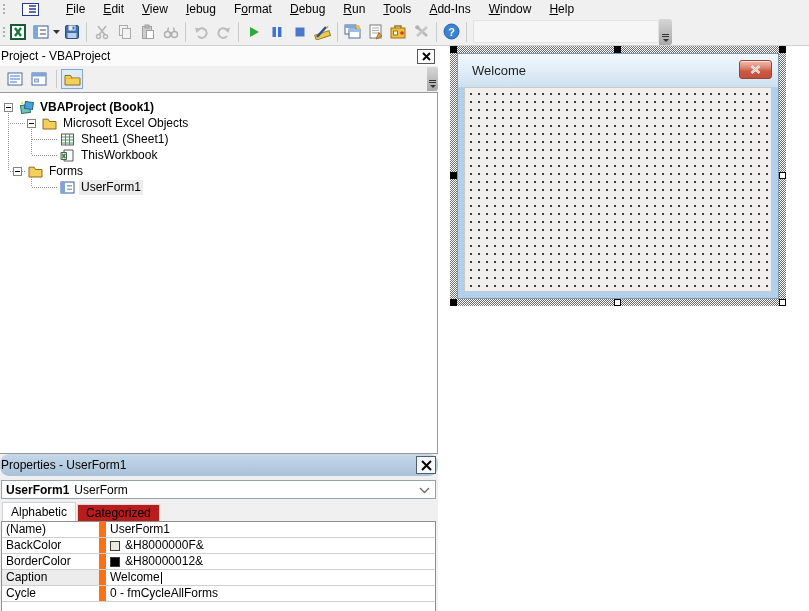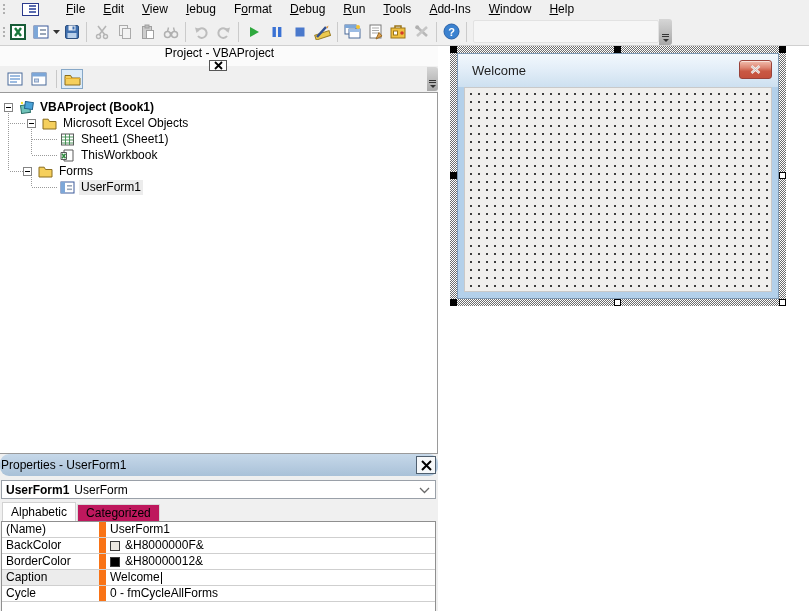--- a/index.html
+++ b/index.html
@@ -29,21 +29,21 @@
     border:1px solid #e2e2e2; border-radius:2px; }
   .overflow-pill { width:13px; height:26px; background:linear-gradient(#d6d6d6,#a8a8a8);
     border-radius:0 3px 3px 0; display:flex; flex-direction:column; align-items:center;
     justify-content:flex-end; padding-bottom:3px; }
   .overflow-pill .eq { width:7px; height:1px; background:#333; margin-bottom:1px; }
   .overflow-pill .tri { width:0; height:0; border-left:3px solid transparent;
     border-right:3px solid transparent; border-top:3px solid #333; margin-top:1px; }
 
   
   .project-panel { position:absolute; left:0; top:46px; width:438px; height:408px; background:#f0f0f0; }
-  .panel-header { height:20px; display:flex; align-items:center; padding-left:1px; background:#fbfbfb;flex-direction:column; }
+  .panel-header { height:20px; display:flex; align-items:center; padding-left:1px; background:#fbfbfb; }
   .panel-title { flex:1; }
   .close-btn { width:18px; height:15px; margin-right:3px; background:#fdfdfd;
     border:1px solid #565656; display:flex; align-items:center; justify-content:center; }
   .proj-toolbar { height:26px; display:flex; align-items:center; padding-left:4px; position:relative; }
   .ptb-btn { width:22px; height:20px; display:flex; align-items:center; justify-content:center; margin-right:2px; }
   .ptb-btn.toggled { background:#dcebf8; border:1px solid #86a7c7; }
   .ptb-sep { width:1px; height:18px; background:#c8c8c8; margin:0 4px; }
   .proj-overflow { position:absolute; right:0; top:1px; }
   .tree-area { position:absolute; left:0; top:46px; width:438px; height:362px;
     background:#fff; border:1px solid #9a9a9a; border-left:none; overflow:hidden; }
@@ -64,21 +64,21 @@
   .props-header { height:22px; background:linear-gradient(#c6d8e9,#a9c1d8); display:flex; align-items:center; padding-left:1px;border-radius:9px; }
   .props-close { width:20px; height:18px; margin-right:2px; background:#f6f8fa;
     border:1px solid #4f5f6f; display:flex; align-items:center; justify-content:center; }
   .obj-combo { position:absolute; left:1px; top:26px; width:435px; height:19px; background:#fff;
     border:1px solid #9aa0a8; display:flex; align-items:center; padding-left:4px; }
   .obj-combo .bold { font-weight:bold; }
   .combo-chevron { position:absolute; right:5px; top:6px; }
   .props-tabs { position:absolute; left:2px; top:48px; height:19px; display:flex; align-items:flex-end; }
   .tab { padding:0 8px; line-height:17px; font-size:12px; }
   .tab.active { background:#fff; border:1px solid #d2d2d2; border-bottom:none; height:19px; line-height:19px; }
-  .tab.inactive { background:#be185d; border:1px solid #d9d9d9; border-bottom:none; height:17px; margin-left:1px; }
+  .tab.inactive { background:#b91c1c; border:1px solid #d9d9d9; border-bottom:none; height:17px; margin-left:1px; }
   .props-grid { position:absolute; left:1px; top:67px; width:435px; height:120px;
     background:#fff; border:1px solid #8f8f8f; }
   .prow { height:16px; display:flex; border-bottom:1px solid #cfcfcf; }
   .pname { width:104px; border-right:7px solid #f97316; padding:0 0 0 4px; line-height:15px; white-space:nowrap; overflow:hidden; }
   .pname.sel { background:#ececec; }
   .pvalue { flex:1; padding-left:4px; line-height:15px; display:flex; align-items:center; white-space:nowrap; overflow:hidden; }
   .swatch { width:10px; height:10px; border:1px solid #3a3a3a; margin-right:5px; flex:none; }
   .caret { width:1px; height:12px; background:#000; margin-left:1px; }
 
   
@@ -345,21 +345,21 @@
         <span class="tree-label">Sheet1 (Sheet1)</span>
       </div>
       <div class="tree-row" style="padding-left:60px">
         <svg class="tree-icon" style="margin-left:0" viewBox="0 0 15 13">
           <path d="M4,1 L13,1 L13,12 L4,12 Z" fill="#fff" stroke="#5a5a5a"></path>
           <path d="M1,3.5 L6.5,3.5 L6.5,10.5 L1,10.5 Z" fill="#fff" stroke="#5a5a5a"></path>
           <path d="M2,4.8 L5.5,9.2 M5.5,4.8 L2,9.2" stroke="#2f8a3e" stroke-width="1.5"></path>
         </svg>
         <span class="tree-label">ThisWorkbook</span>
       </div>
-      <div class="tree-row" style="padding-left:23px">
+      <div class="tree-row" style="padding-left:13px">
         <span class="expand-box"></span>
         <svg class="tree-icon" viewBox="0 0 15 13">
           <path d="M1,3 L1,12 L14,12 L14,4.5 L7.5,4.5 L6.2,2.2 L1,2.2 Z" fill="#f5cf5c" stroke="#8a6d1f"></path>
         </svg>
         <span class="tree-label">Forms</span>
       </div>
       <div class="tree-row" style="padding-left:60px">
         <svg class="tree-icon" style="margin-left:0" viewBox="0 0 15 13">
           <rect x="1" y="1" width="13" height="11" fill="#fff" stroke="#3c5a9a"></rect>
           <rect x="1" y="1" width="4" height="11" fill="#7da7d8"></rect>

